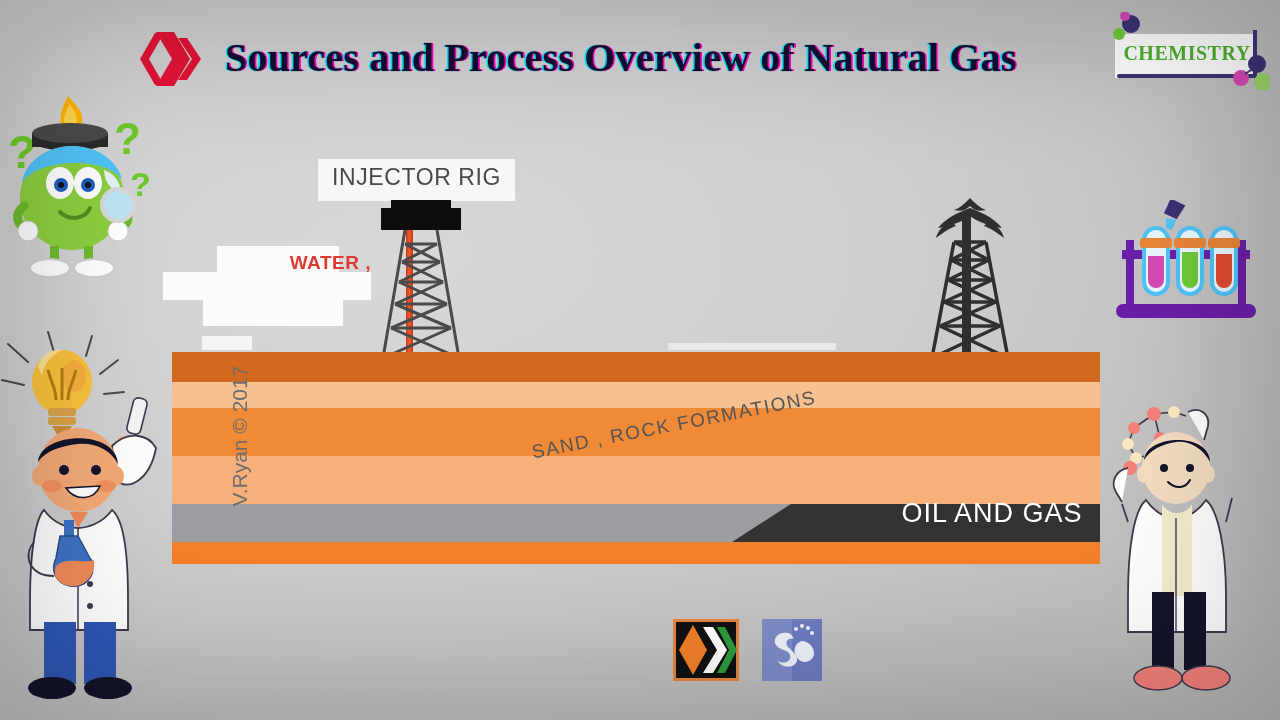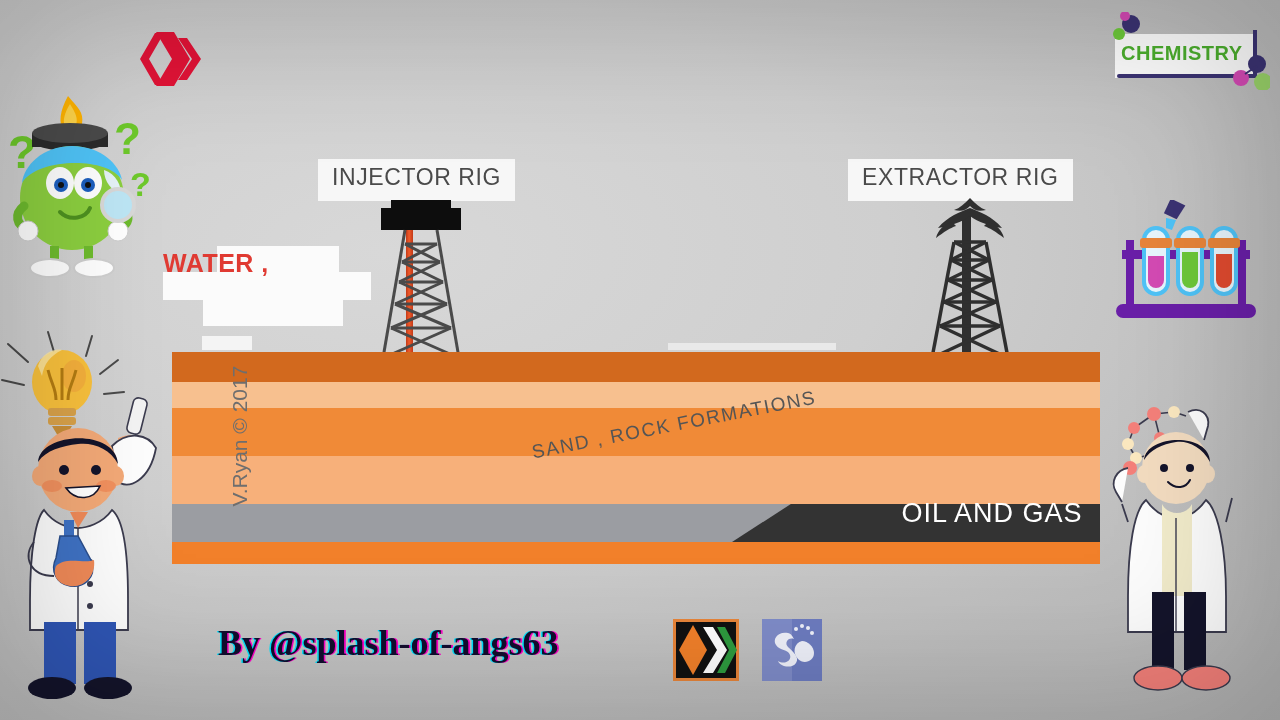--- a/index.html
+++ b/index.html
@@ -19,23 +19,23 @@
     font-family:"Liberation Serif",serif;
     font-size:40px;font-weight:700;color:#120d2e;white-space:nowrap;
     text-shadow:-1.6px 0 #00e5ff, 1.6px 0 #ff00c8, 0 0 1px #000;
     letter-spacing:.2px;
   }
 
   
   .chem-banner{position:absolute;left:1105px;top:12px;width:165px;height:78px;}
   .chem-white{position:absolute;left:10px;top:22px;width:142px;height:44px;background:#fdfdfd;}
   .chem-word{
-    position:absolute;left:16px;top:30px;width:132px;
+    position:absolute;left:16px;top:30px;width:132px;text-align:center;
     font-size:20px;font-weight:700;color:#4caf2e;letter-spacing:.5px;
-    font-family:Liberation Sans, sans-serif;
+    font-family:Liberation Serif, serif;
   }
   .chem-rule{position:absolute;left:12px;top:62px;width:140px;height:4px;background:#3b3373;border-radius:2px;}
   .chem-vert{position:absolute;left:148px;top:18px;width:4px;height:48px;background:#3b3373;}
 
   
   .earth-mascot{position:absolute;left:2px;top:88px;width:152px;height:190px;}
 
   
   .left-sci{position:absolute;left:0px;top:330px;width:175px;height:372px;}
 
@@ -103,22 +103,22 @@
   .eb1{left:940px;top:370px;height:86px;}
   .eb2{left:986px;top:370px;height:86px;}
 
   
   .inject-box{position:absolute;left:163px;top:246px;width:208px;height:80px;}
   .ib-bg{position:absolute;background:#fbfbfb;}
   .ib1{left:54px;top:0px;width:122px;height:26px;}
   .ib2{left:0px;top:26px;width:208px;height:28px;}
   .ib3{left:40px;top:54px;width:140px;height:26px;}
   .inject-text{
-    position:absolute;left:0;top:4px;width:208px;text-align:left;
-    font-size:25px;font-weight:700;color:#e03a32;line-height:26px;
+    position:absolute;left:0;top:4px;width:208px;text-align:right;
+    font-size:19px;font-weight:700;color:#e03a32;line-height:26px;
     letter-spacing:.5px;font-family:"Liberation Sans",sans-serif;
   }
 
   
   .byline{
     position:absolute;left:218px;top:622px;
     font-family:"Liberation Serif",serif;
     font-size:36px;font-weight:700;color:#120d2e;white-space:nowrap;
     text-shadow:-1.6px 0 #00e5ff, 1.6px 0 #ff00c8;
   }
@@ -134,20 +134,21 @@
 <div id="stage">
 
   <div class="title-row">
 
     <svg class="hive-logo" viewBox="0 0 62 58">
       <polygon points="16,2 34,2 50,29 34,56 16,56 32,29" fill="#e31337"></polygon>
       <polygon points="0,29 15,3 24,3 9,29 24,55 15,55" fill="#e31337"></polygon>
       <polygon points="38,8 47,8 61,29 47,50 38,50 52,29" fill="#e31337"></polygon>
     </svg>
 
+    <div class="page-title">Sources and Process Overview of Natural Gas</div>
   </div>
 
   <div class="chem-banner">
     <div class="chem-white"></div>
     <div class="chem-rule"></div>
     <div class="chem-vert"></div>
     <svg style="position:absolute;left:0;top:0;width:165px;height:78px" viewBox="0 0 165 78">
       <circle cx="26" cy="12" r="9" fill="#3b3373"></circle>
       <circle cx="14" cy="22" r="6" fill="#6dc93a"></circle>
       <circle cx="20" cy="4" r="5" fill="#d44ab4"></circle>
@@ -328,21 +329,20 @@
 
       <path d="M60 210 L60 288 L82 288 L82 210Z" fill="#14142b"></path>
       <path d="M92 210 L92 288 L114 288 L114 210Z" fill="#14142b"></path>
 
       <ellipse cx="66" cy="296" rx="24" ry="12" fill="#f4807a" stroke="#3b3b4e" stroke-width="1.4"></ellipse>
       <ellipse cx="114" cy="296" rx="24" ry="12" fill="#f4807a" stroke="#3b3b4e" stroke-width="1.4"></ellipse>
     </svg>
   </div>
 
   <div class="rig-label injector-label">INJECTOR  RIG</div>
-  <div class="rig-label extractor-label">EXTRACTOR  RIG</div>
 
   <div class="inj-pipe"></div>
   <div class="rig injector-rig">
     <svg viewBox="0 0 92 160" width="92" height="160">
       <rect x="16" y="0" width="60" height="30" fill="#0d0d0d"></rect>
       <rect x="6" y="8" width="80" height="22" fill="#0d0d0d"></rect>
       <g stroke="#4a4a4a" stroke-width="3" fill="none">
         <line x1="30" y1="30" x2="8" y2="158"></line>
         <line x1="62" y1="30" x2="84" y2="158"></line>
         <line x1="30" y1="44" x2="62" y2="44"></line>
@@ -417,21 +417,20 @@
     <div class="layer l4"></div>
     <div class="layer l5"></div>
     <div class="layer l6"></div>
 
     <div class="oil-pool"></div>
     <div class="oil-label">OIL AND GAS</div>
     <div class="sand-label">SAND , ROCK FORMATIONS</div>
     <div class="watermark">V.Ryan © 2017</div>
   </div>
 
-  <div class="byline">By @splash-of-angs63</div>
 
   <svg class="foot-logo1" viewBox="0 0 66 62">
     <rect x="0" y="0" width="66" height="62" fill="#e8853a"></rect>
     <rect x="3" y="3" width="60" height="56" fill="#111111"></rect>
     <polygon points="20,6 6,31 20,56 34,31" fill="#f2802a"></polygon>
     <polygon points="30,8 40,8 54,31 40,54 30,54 44,31" fill="#ffffff"></polygon>
     <polygon points="44,8 52,8 64,31 52,54 44,54 56,31" fill="#2e9b3f"></polygon>
   </svg>
 
   <div class="foot-logo2">

